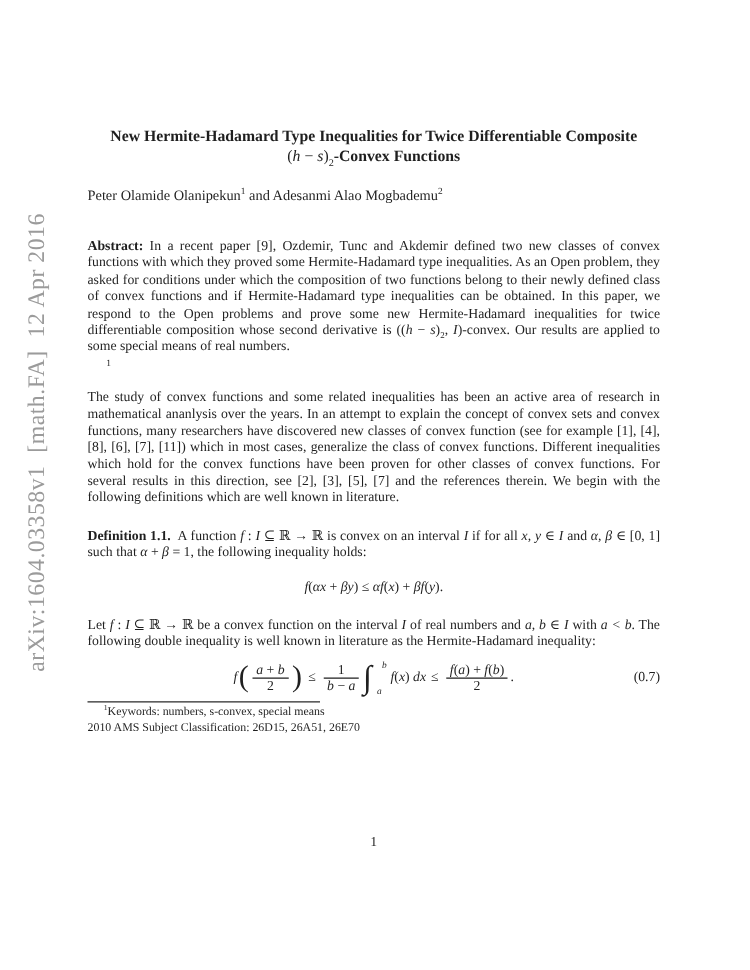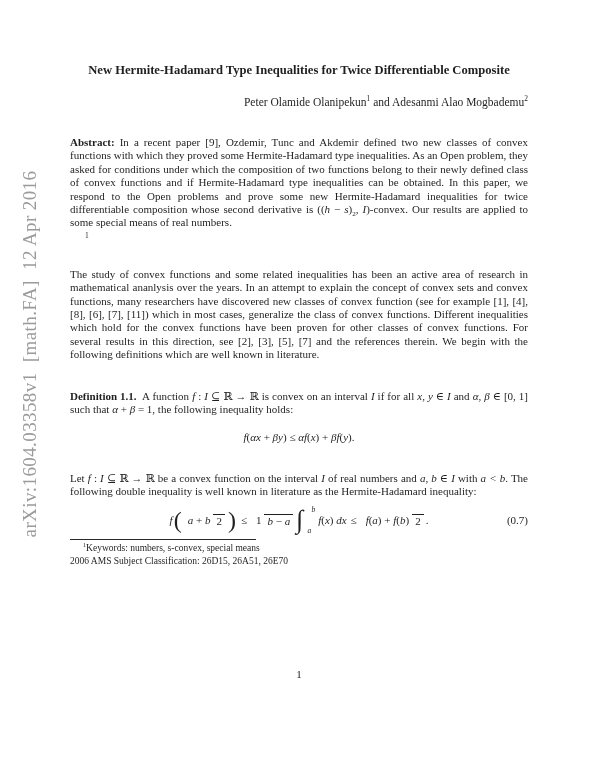--- a/index.html
+++ b/index.html
@@ -14,41 +14,41 @@
   sub{font-size:65%;line-height:0;}
 
   .watermark{
     position:absolute;left:30px;top:354px;
     transform:translate(-50%,-50%) rotate(-90deg);
     white-space:pre;font-size:19px;letter-spacing:.4px;color:#9b9b9b;
   }
 
   .content{position:absolute;left:70px;top:0;width:458px;}
 
-  .title{margin-top:62px;text-align:center;font-size:12.6px;line-height:16px;}
+  .title{margin-top:101px;text-align:center;font-size:12.6px;line-height:16px;}
   .title-line1{font-weight:bold;}
   .title-line2{font-weight:normal;}
 
-  .authors{margin-top:17px;text-align:right;font-size:11.5px;line-height:14px;}
+  .authors{margin-top:17px;text-align:left;font-size:11.5px;line-height:14px;}
 
   .abstract{margin:27px 0 0 0;text-align:justify;font-size:11px;line-height:13.4px;}
   .abs-footmark{margin:2px 0 0 15px;font-size:7.5px;line-height:8px;}
 
   .section-heading{margin:18px 0 0 0;text-align:center;font-size:14.5px;font-weight:bold;line-height:18px;}
   .sec-title{margin-left:13px;}
 
-  .body-par{margin:28px 0 0 0;text-align:justify;font-size:11px;line-height:13.4px;}
+  .body-par{margin:17px 0 0 0;text-align:justify;font-size:11px;line-height:13.4px;}
   .eq-center{margin-top:13px;text-align:center;font-size:11px;line-height:14px;}
 
   .eq-display{
     margin-top:6px;position:relative;height:32px;font-size:11px;
     display:flex;justify-content:center;align-items:center;
   }
   .eq-row{display:inline-flex;align-items:center;}
-  .frac{display:inline-flex;text-align:center;margin:0 2px;}
+  .frac{display:inline-flex;flex-direction:column;text-align:center;margin:0 2px;}
   .frac .num,.frac .den{display:block;padding:0 3px;line-height:12px;}
   .frac .den{border-top:1px solid #1f1f1f;}
   .bigp{font-size:24px;line-height:0;font-weight:normal;margin:0 1px;}
   .rel{margin:0 4px;}
   .integral{position:relative;display:inline-block;width:15px;height:32px;margin:0 2px 0 1px;}
   .int-glyph{position:absolute;left:0;top:50%;transform:translateY(-50%);font-size:26px;line-height:0;}
   .int-sup{position:absolute;right:-4px;top:1px;font-size:7.5px;font-style:italic;}
   .int-sub{position:absolute;right:0px;bottom:1px;font-size:7.5px;font-style:italic;}
   .integrand{margin-left:5px;}
   .eq-label{position:absolute;right:0;top:50%;transform:translateY(-50%);font-size:11px;}
@@ -62,20 +62,21 @@
 <body>
 
 <div class="page">
 
   <div class="watermark">arXiv:1604.03358v1  [math.FA]  12 Apr 2016</div>
 
   <div class="content">
 
     <div class="title">
       <div class="title-line1">New Hermite-Hadamard Type Inequalities for Twice Differentiable Composite</div>
+      <div class="title-line2"><span>(</span><span class="it">h</span><span> − </span><span class="it">s</span><span>)</span><sub>2</sub><span class="bf">-Convex Functions</span></div>
     </div>
 
     <div class="authors"><span>Peter Olamide Olanipekun</span><sup>1</sup><span> and Adesanmi Alao Mogbademu</span><sup>2</sup></div>
 
     <p class="abstract"><span class="bf">Abstract:</span><span> In a recent paper [9], Ozdemir, Tunc and Akdemir defined two new classes of convex functions with which they proved some Hermite-Hadamard type inequalities. As an Open problem, they asked for conditions under which the composition of two functions belong to their newly defined class of convex functions and if Hermite-Hadamard type inequalities can be obtained. In this paper, we respond to the Open problems and prove some new Hermite-Hadamard inequalities for twice differentiable composition whose second derivative is ((</span><span class="it">h</span><span> − </span><span class="it">s</span><span>)</span><sub>2</sub><span>, </span><span class="it">I</span><span>)-convex. Our results are applied to some special means of real numbers.</span></p>
     <div class="abs-footmark">1</div>
 
 
     <p class="body-par">The study of convex functions and some related inequalities has been an active area of research in mathematical ananlysis over the years. In an attempt to explain the concept of convex sets and convex functions, many researchers have discovered new classes of convex function (see for example [1], [4], [8], [6], [7], [11]) which in most cases, generalize the class of convex functions. Different inequalities which hold for the convex functions have been proven for other classes of convex functions. For several results in this direction, see [2], [3], [5], [7] and the references therein. We begin with the following definitions which are well known in literature.</p>
 
@@ -110,18 +111,18 @@
           <span class="num"><span class="it">f</span><span>(</span><span class="it">a</span><span>) + </span><span class="it">f</span><span>(</span><span class="it">b</span><span>)</span></span>
           <span class="den">2</span>
         </span>
         <span>.</span>
       </span>
       <span class="eq-label">(0.7)</span>
     </div>
 
     <div class="footnote-rule"></div>
     <div class="footnote footnote-1"><sup>1</sup><span>Keywords: numbers, s-convex, special means</span></div>
-    <div class="footnote">2006 AMS Subject Classification: 26D15, 26A51, 26E70</div>
+    <div class="footnote">2010 AMS Subject Classification: 26D15, 26A51, 26E70</div>
 
     <div class="pageno">1</div>
 
   </div>
 </div>
 
 </body></html>

